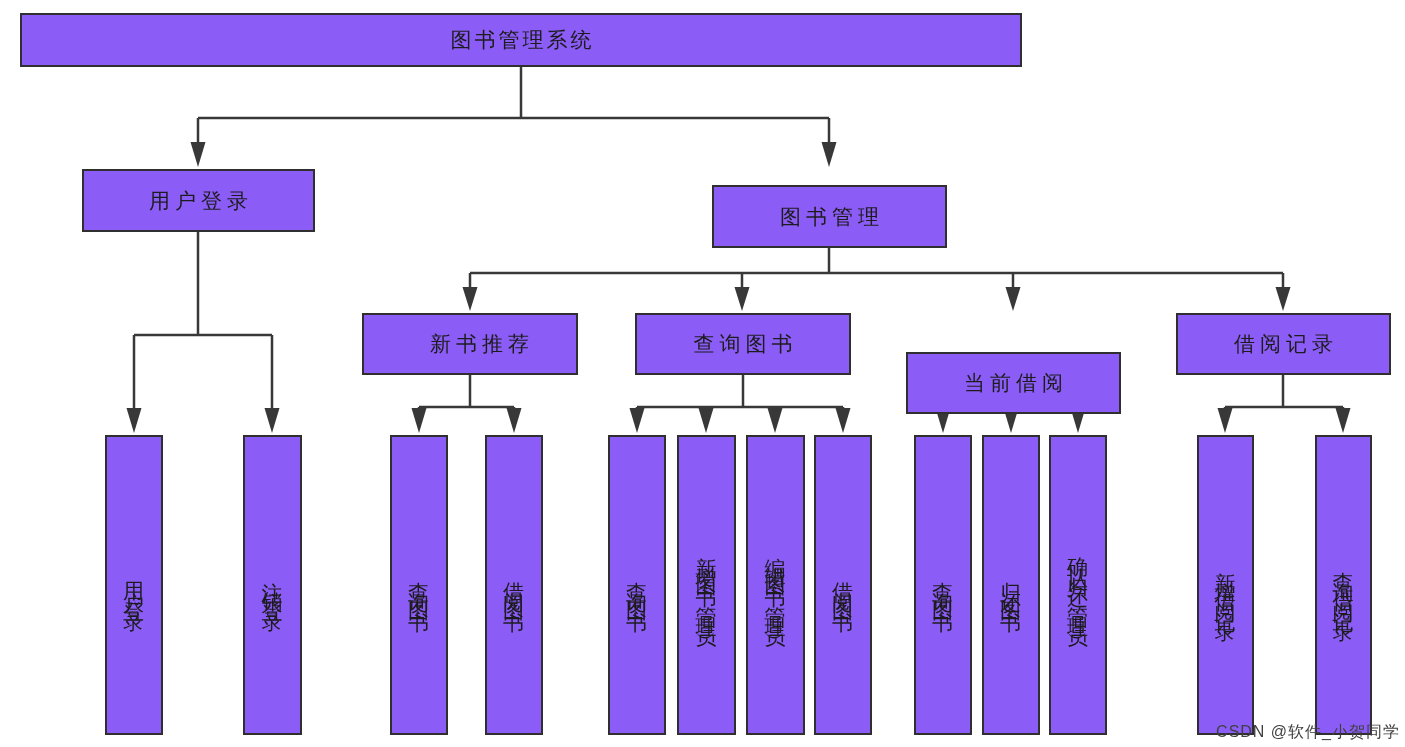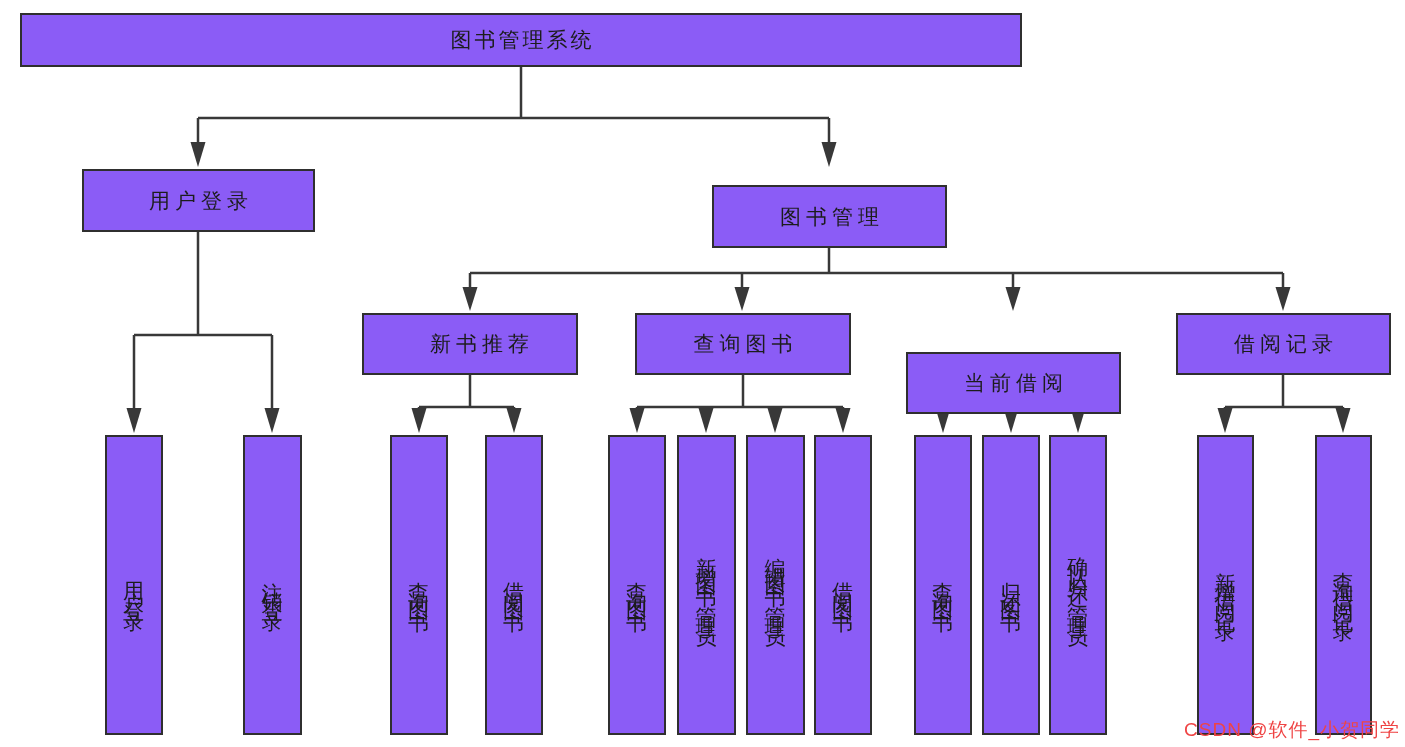--- a/index.html
+++ b/index.html
@@ -29,23 +29,23 @@
     text-orientation:mixed;
     font-size:21px;
     letter-spacing:10px;
     line-height:1;
     white-space:nowrap;
   }
   .watermark{
     position:absolute;
     right:5px;bottom:4px;
     z-index:5;
-    font-size:19px;
+    font-size:16px;
     letter-spacing:1px;
-    color:#ef4444;
+    color:#404040;
   }
   
   #n-root{left:20px;top:13px;width:1002px;height:54px;}
   #n-l2-user{left:82px;top:169px;width:233px;height:63px;}
   #n-l2-book{left:712px;top:169px;width:235px;height:63px;margin-top:16px;}
   #n-l3-newrec{left:362px;top:313px;width:216px;height:62px;padding-left:19px;}
   #n-l3-borrow{left:635px;top:313px;width:216px;height:62px;}
   #n-l3-current{left:906px;top:313px;width:215px;height:62px;margin-top:39px;}
   #n-l3-record{left:1176px;top:313px;width:215px;height:62px;text-align:right;}
   #n-v1{left:105px;}

